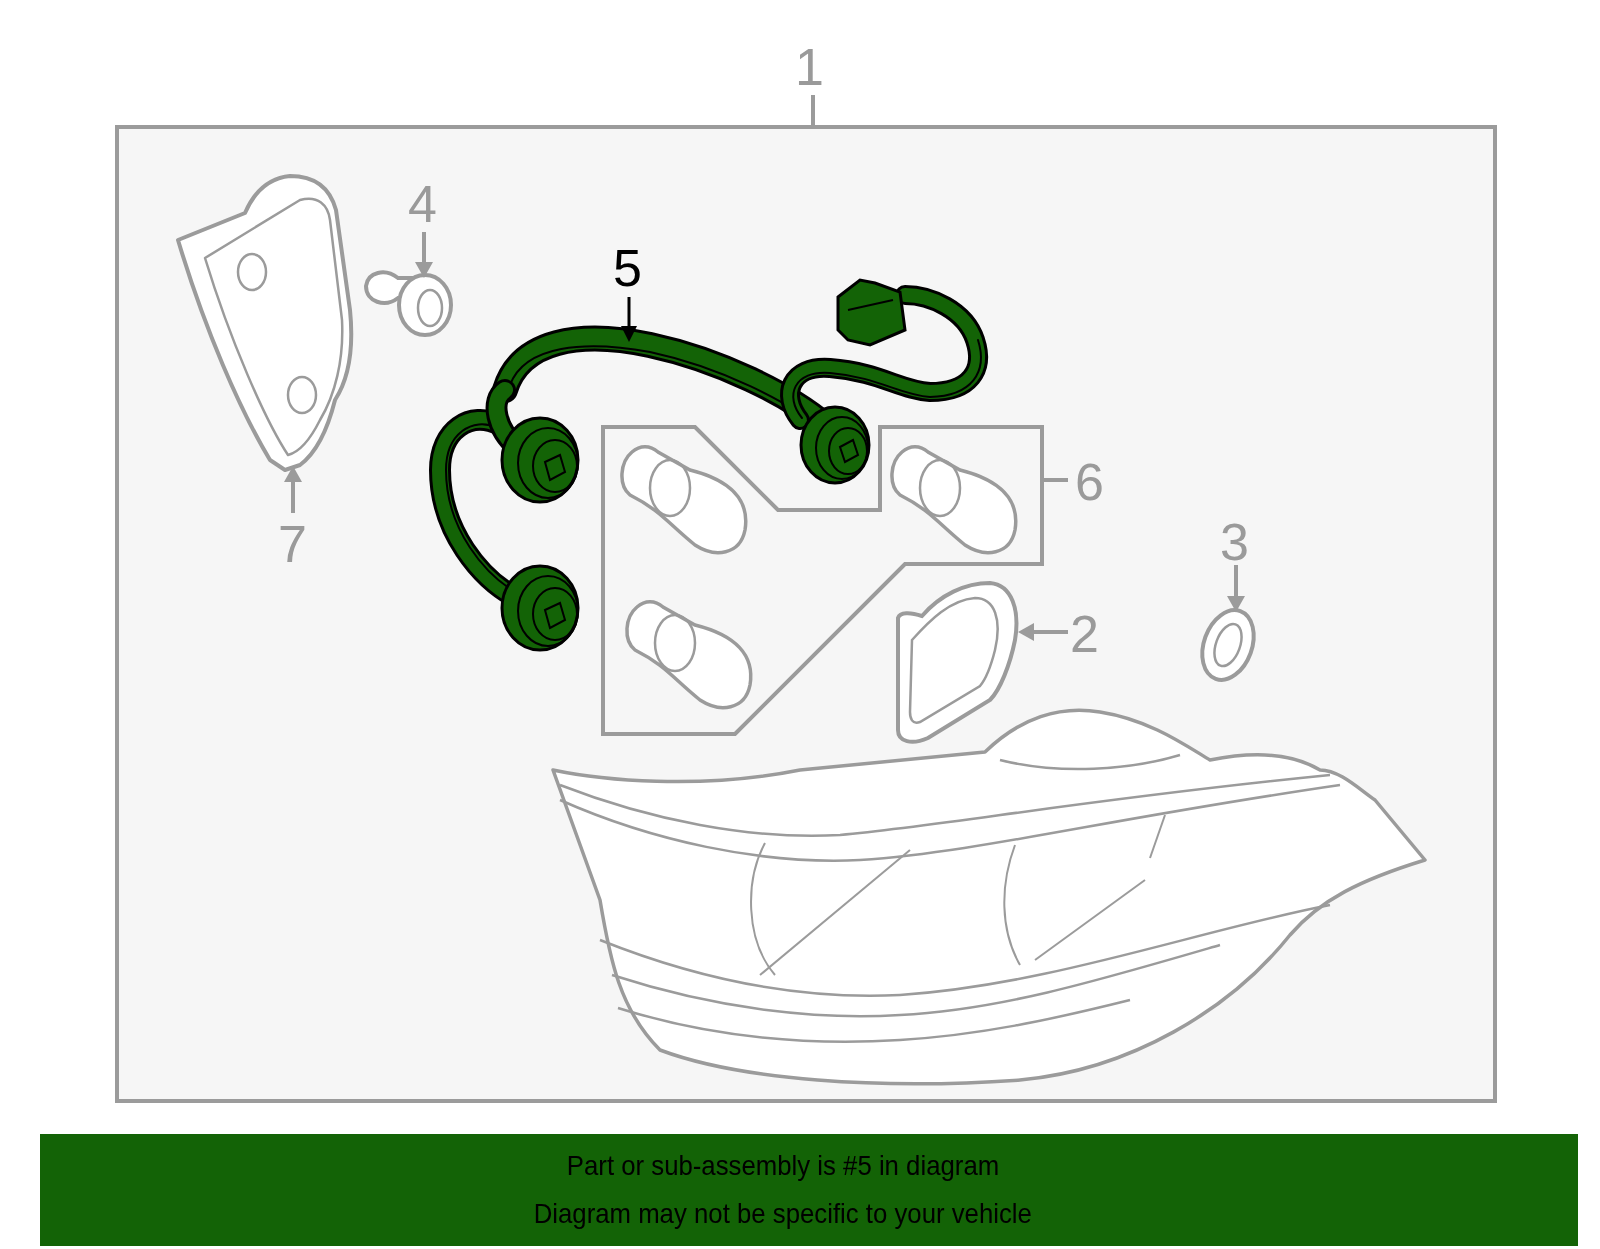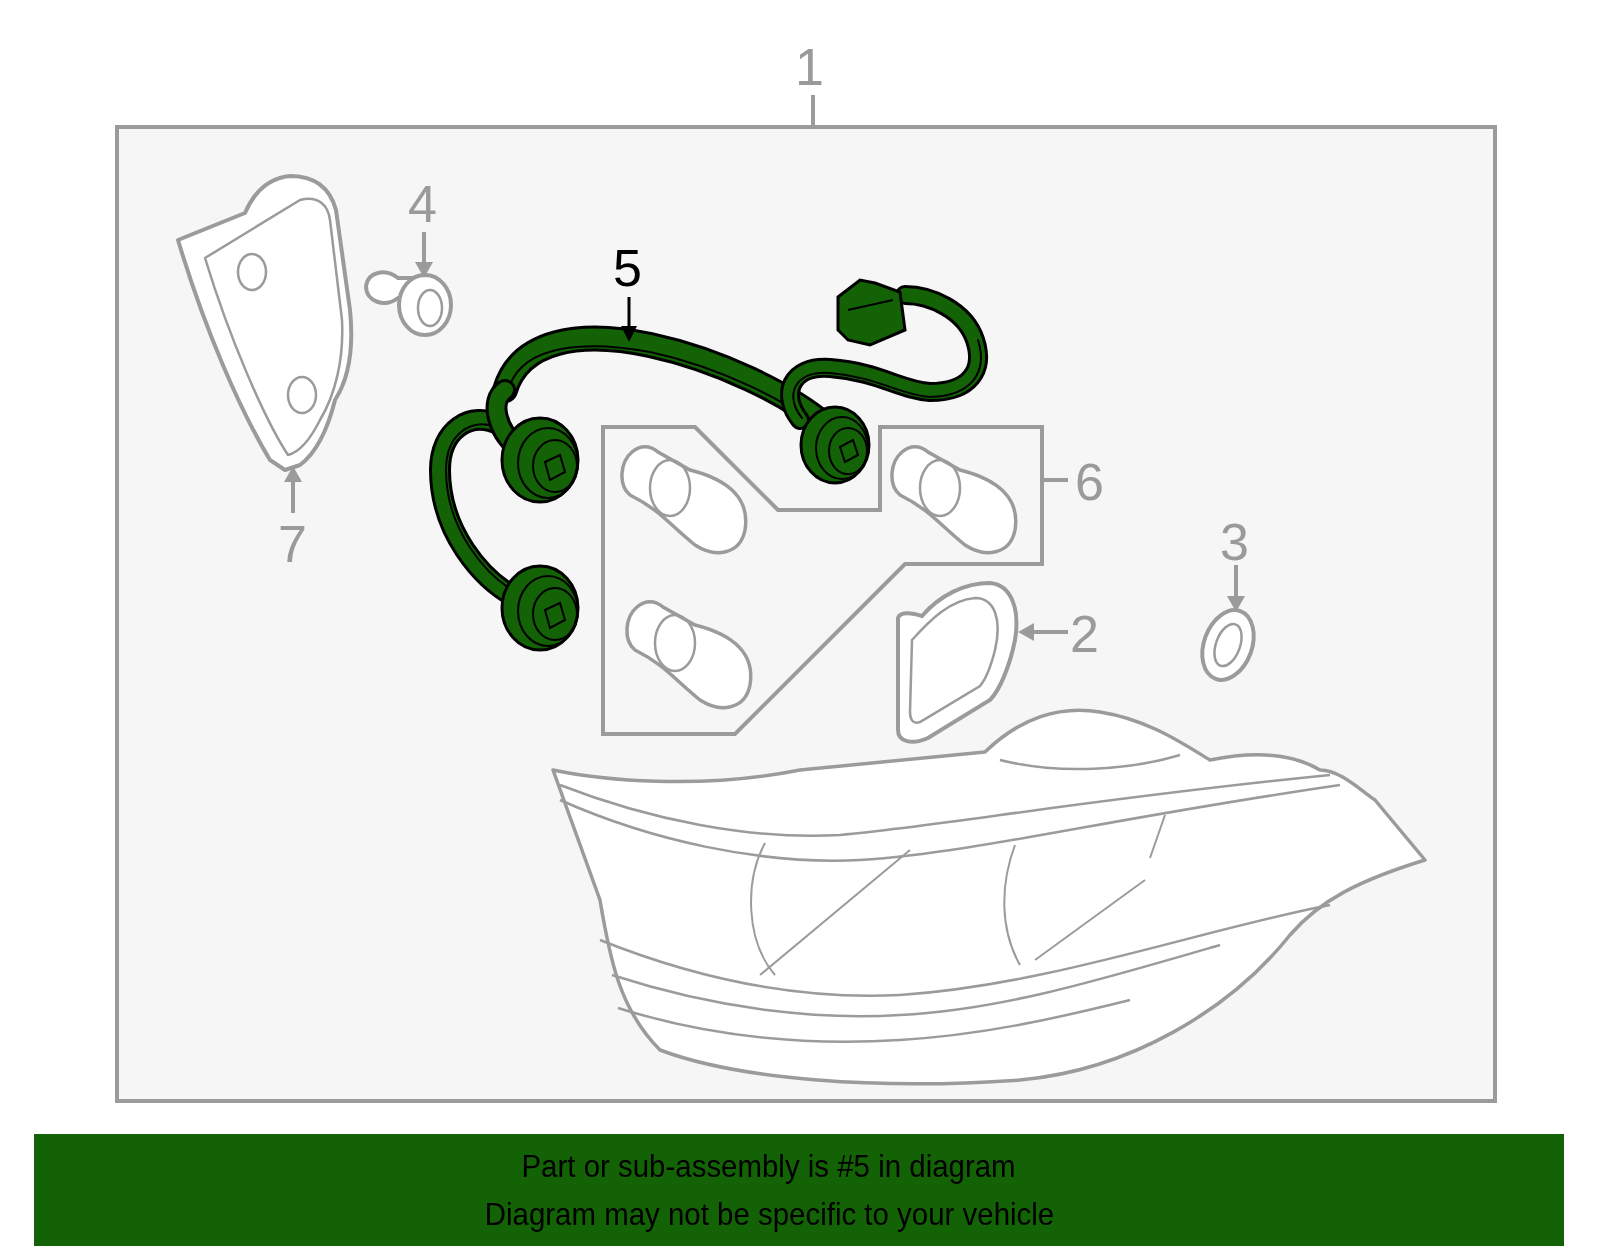--- a/index.html
+++ b/index.html
@@ -1,24 +1,24 @@
 <!DOCTYPE html>
 <html><head>
 <meta charset="utf-8">
 <style>
   html, body { margin:0; padding:0; background:#ffffff; }
   body { width:1600px; height:1249px; position:relative; overflow:hidden; font-family:"Liberation Sans", sans-serif; }
   #diagram { position:absolute; left:0; top:0; width:1600px; height:1249px; }
   .callout { font-family:"Liberation Sans", sans-serif; font-size:52px; fill:#9a9a9a; }
   .callout-active { fill:#000000; }
   #banner {
-    position:absolute; left:34px; top:1134px; width:1530px; height:112px;
+    position:absolute; left:40px; top:1134px; width:1530px; height:112px;
     background:#136306; color:#000; text-align:center;
-    font-family:"Liberation Sans", sans-serif; font-size:32px; line-height:48px;
-    display:flex; flex-direction:column; justify-content:center; align-items:center;
+    font-family:"Liberation Sans", sans-serif; font-size:28px; line-height:48px;
+    display:flex; flex-direction:column; justify-content:center; align-items:center;padding-left:8px;
   }
   #banner span { display:block; transform:scaleX(0.92); margin-left:-60px; }
 </style>
 </head>
 <body>
 
 <svg id="diagram" viewBox="0 0 1600 1249" xmlns="http://www.w3.org/2000/svg">
 
   <rect x="117" y="127" width="1378" height="974" fill="#f6f6f6" stroke="#9b9b9b" stroke-width="4"></rect>
   <line x1="813" y1="95" x2="813" y2="127" stroke="#9b9b9b" stroke-width="4"></line>

